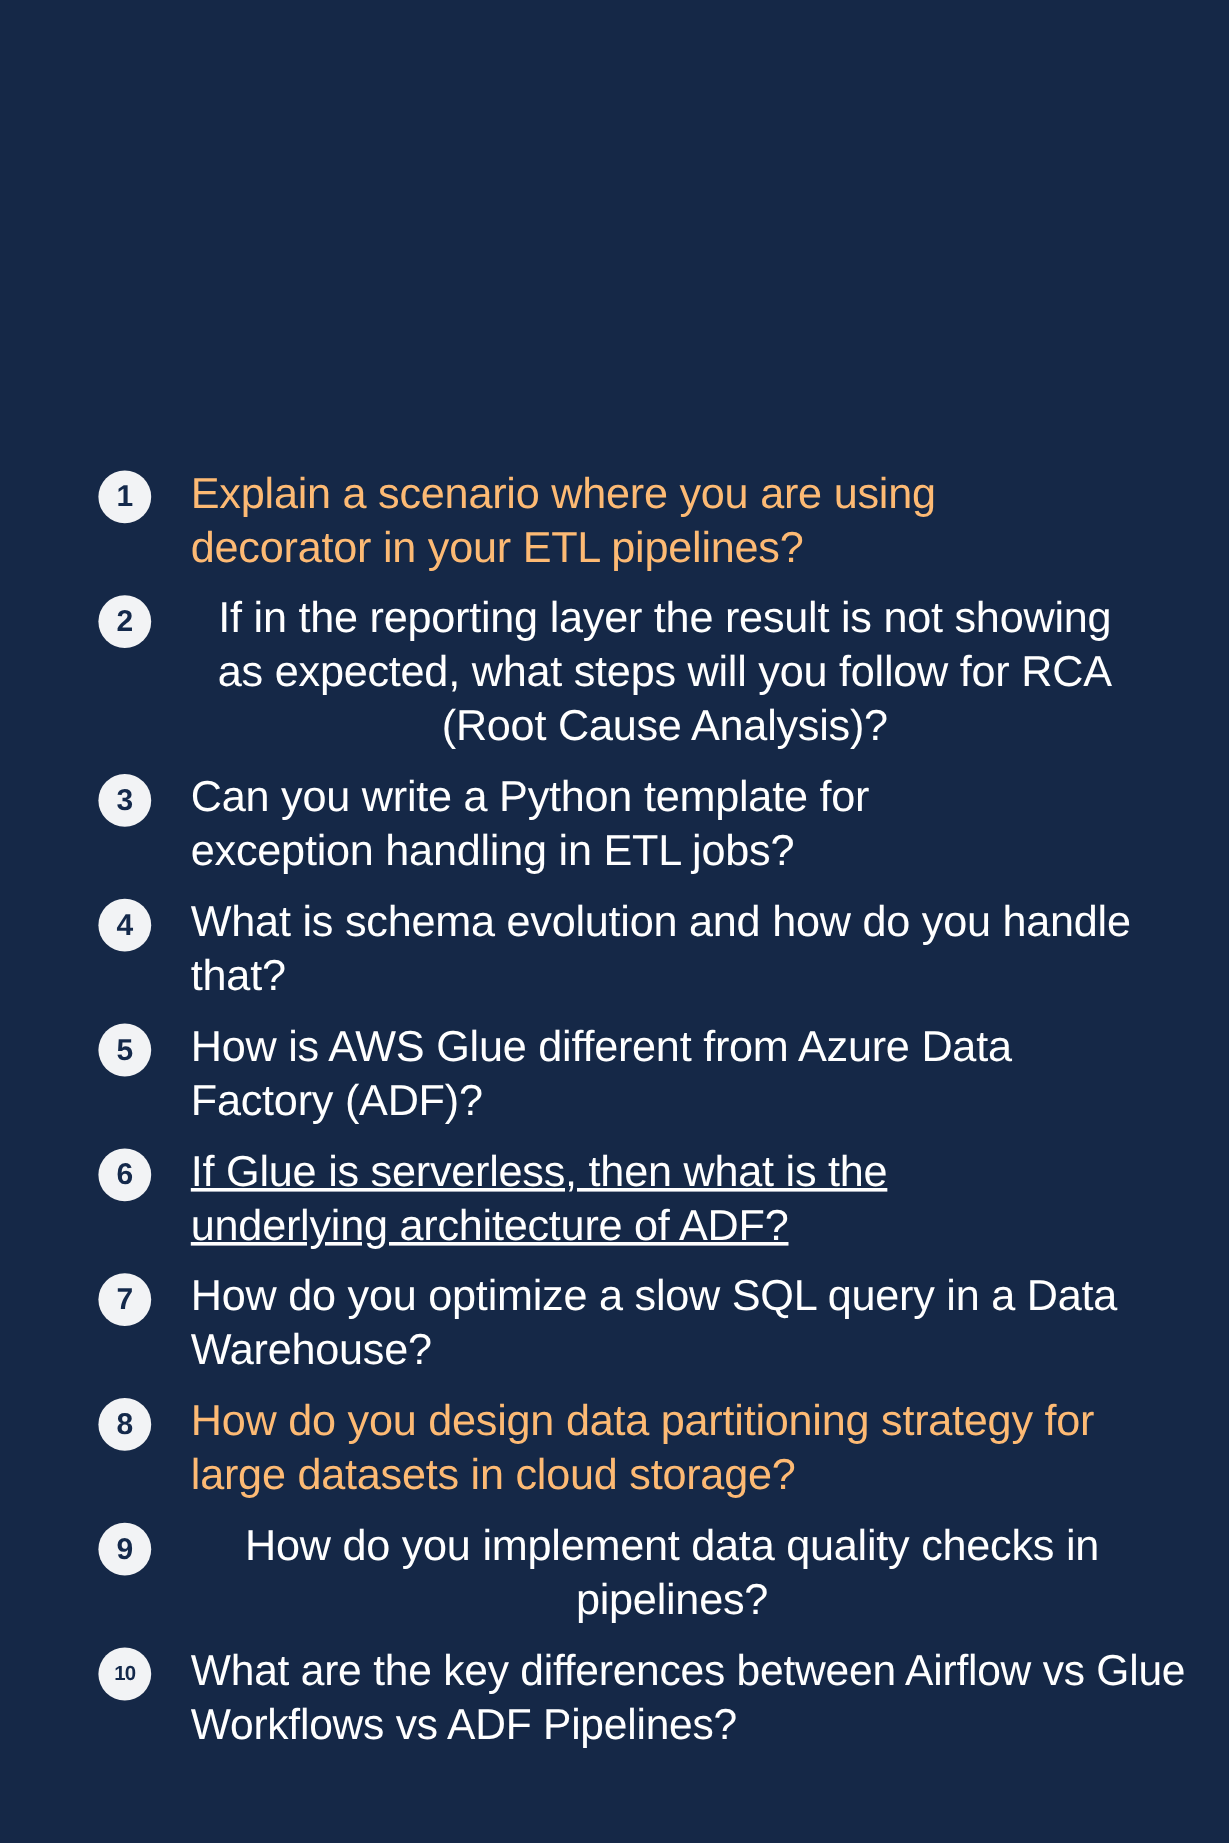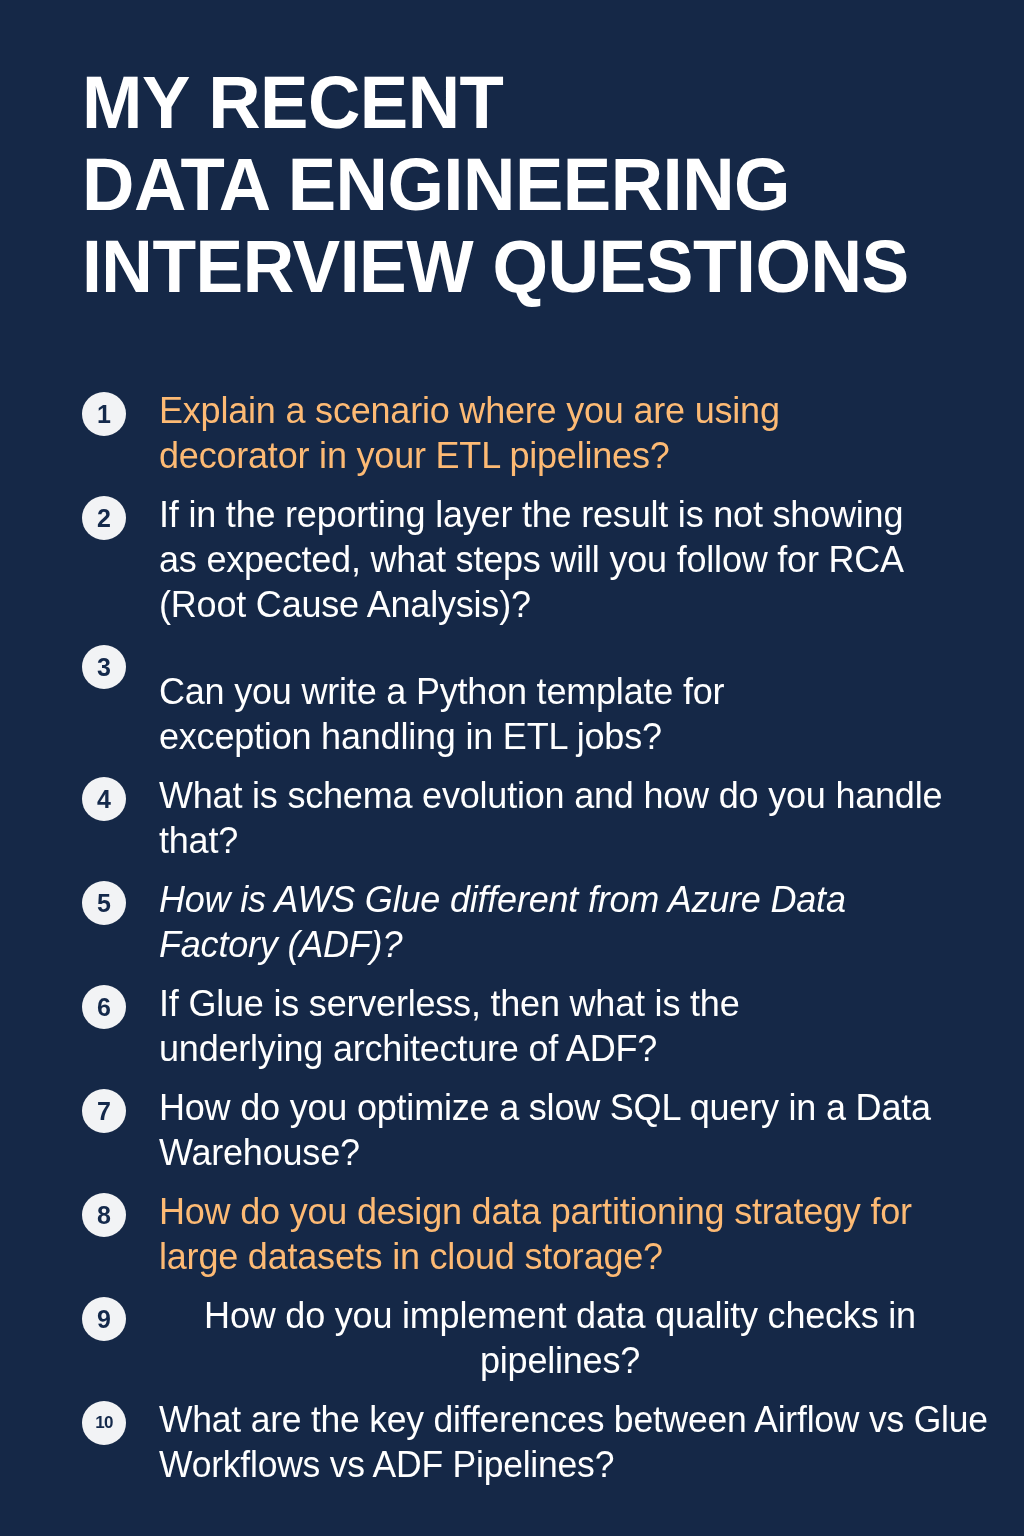--- a/index.html
+++ b/index.html
@@ -95,71 +95,66 @@
     font-family: "Liberation Sans", sans-serif;
     font-weight: normal;
     font-size: 36px;
     line-height: 45px;
     margin-left: 33px;
     letter-spacing: -0.2px;
   }
 
   
   .w-760 { max-width: 760px; }
-  .w-790 { max-width: 790px; }
+  .w-790 { max-width: 790px; text-align: center; }
   .w-700 { max-width: 700px; }
   .w-790b { max-width: 795px; }
-  .w-810 { max-width: 812px; font-style: italic; }
+  .w-810 { max-width: 812px; }
   .w-700b { max-width: 702px; }
   .w-800 { max-width: 800px; }
   .w-835 { max-width: 838px; }
   .w-800b { max-width: 802px; }
   .w-860 { max-width: 866px; transform: scaleX(0.985); transform-origin: left top; }
 </style>
 </head>
 <body style="background: rgb(21, 40, 71);">
 
 <div id="poster" style="background: rgb(21, 40, 71);">
 
-  <div id="title-block">
-    <span class="title-line" style="color: rgb(255, 255, 255);">MY RECENT</span>
-    <span class="title-line" style="color: rgb(255, 255, 255);">DATA ENGINEERING</span>
-    <span class="title-line" id="title-line-3" style="color: rgb(255, 255, 255);">INTERVIEW QUESTIONS</span>
-  </div>
 
   <div id="questions-list">
 
     <div class="question-item">
       <div class="badge" style="background: rgb(242, 243, 245); color: rgb(20, 41, 75);">1</div>
       <div class="question-text w-760" style="color: #fdba74;">Explain a scenario where you are using decorator in your ETL pipelines?</div>
     </div>
 
     <div class="question-item">
       <div class="badge" style="background: rgb(242, 243, 245); color: rgb(20, 41, 75);">2</div>
       <div class="question-text w-790" style="color: rgb(255, 255, 255);">If in the reporting layer the result is not showing as expected, what steps will you follow for RCA (Root Cause Analysis)?</div>
     </div>
 
     <div class="question-item">
       <div class="badge" style="background: rgb(242, 243, 245); color: rgb(20, 41, 75);">3</div>
-      <div class="question-text w-700" style="color: rgb(255, 255, 255); margin-top: 28px;">Can you write a Python template for exception handling in ETL jobs?</div>
+      <div class="question-text w-700" style="color: rgb(255, 255, 255);">Can you write a Python template for exception handling in ETL jobs?</div>
     </div>
 
     <div class="question-item">
       <div class="badge" style="background: rgb(242, 243, 245); color: rgb(20, 41, 75);">4</div>
       <div class="question-text w-790b" style="color: rgb(255, 255, 255);">What is schema evolution and how do you handle that?</div>
     </div>
 
     <div class="question-item">
       <div class="badge" style="background: rgb(242, 243, 245); color: rgb(20, 41, 75);">5</div>
       <div class="question-text w-810" style="color: rgb(255, 255, 255);">How is AWS Glue different from Azure Data Factory (ADF)?</div>
     </div>
 
     <div class="question-item">
       <div class="badge" style="background: rgb(242, 243, 245); color: rgb(20, 41, 75);">6</div>
-      <div class="question-text w-700b" style="color: rgb(255, 255, 255);">If Glue is serverless, then what is the underlying architecture of ADF?</div>
+      <div class="question-text w-700b" style="color: rgb(255, 255, 255); text-decoration: underline;">If Glue is serverless, then what is the underlying architecture of ADF?</div>
     </div>
 
     <div class="question-item">
       <div class="badge" style="background: rgb(242, 243, 245); color: rgb(20, 41, 75);">7</div>
       <div class="question-text w-800" style="color: rgb(255, 255, 255);">How do you optimize a slow SQL query in a Data Warehouse?</div>
     </div>
 
     <div class="question-item">
       <div class="badge" style="background: rgb(242, 243, 245); color: rgb(20, 41, 75);">8</div>
       <div class="question-text w-835" style="color: #fdba74;">How do you design data partitioning strategy for large datasets in cloud storage?</div>

